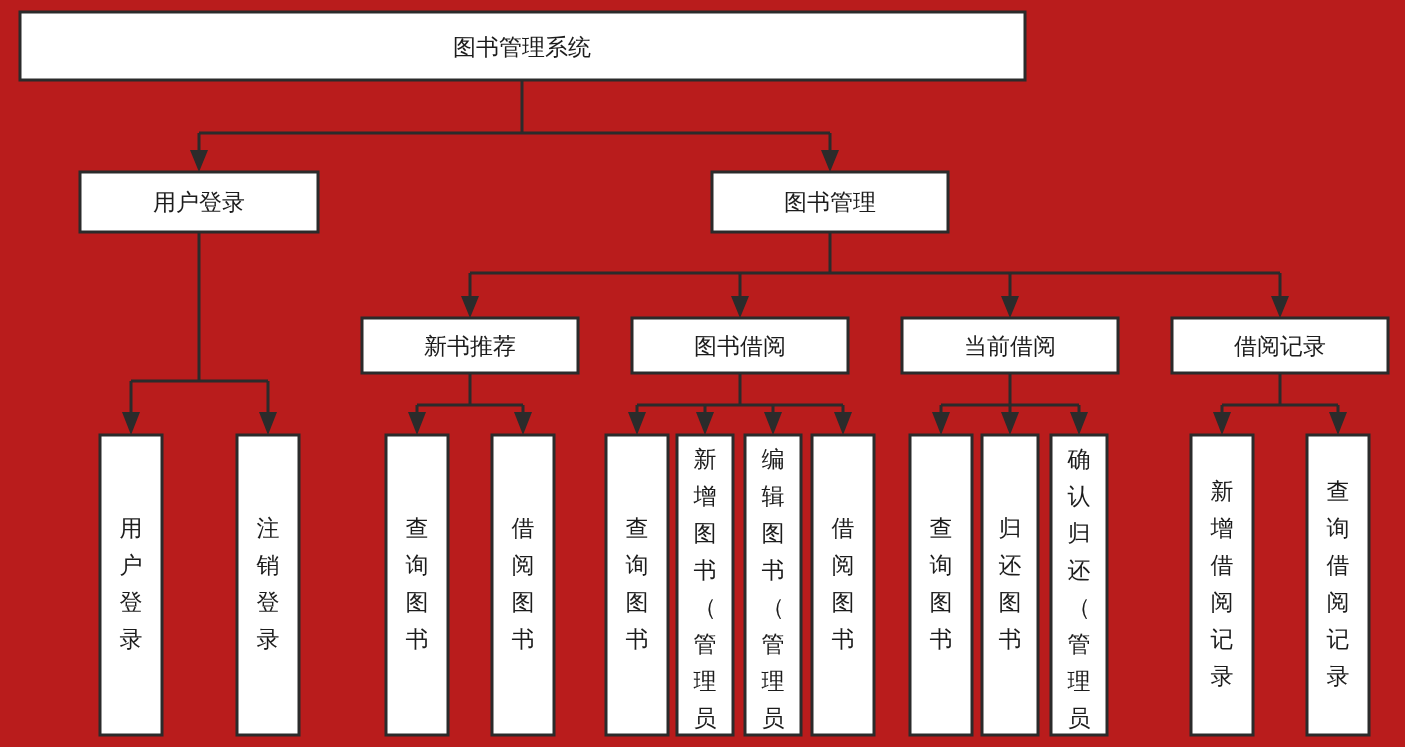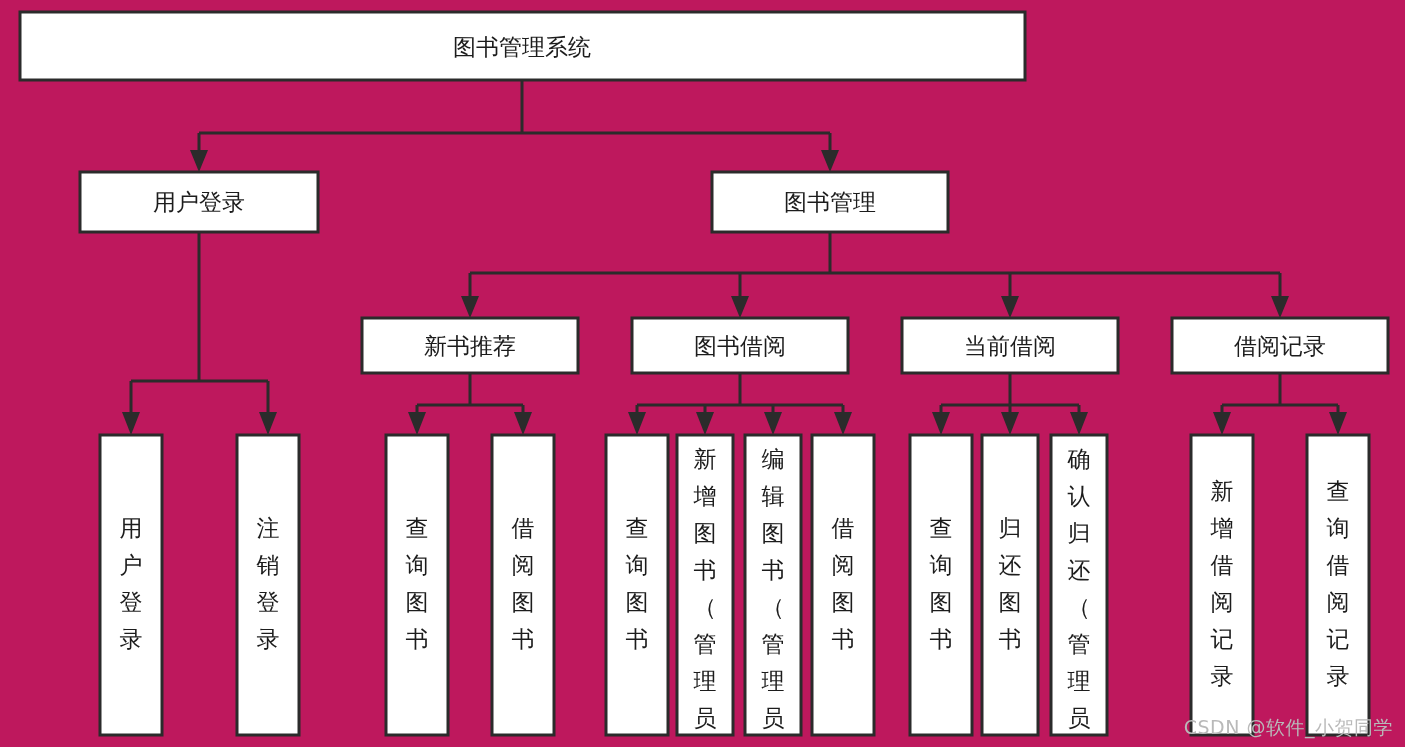--- a/index.html
+++ b/index.html
@@ -10,21 +10,21 @@
   body {
     width: 1405px;
     height: 747px;
     font-family: "DejaVu Sans", "Liberation Sans", sans-serif;
     overflow: hidden;
   }
   #diagram-root {
     position: relative;
     width: 1405px;
     height: 747px;
-    background: #be185d;
+    background: #b91c1c;
   }
   svg#flow {
     position: absolute;
     left: 0;
     top: 0;
     width: 1405px;
     height: 747px;
     display: block;
   }
   .node-rect {
@@ -231,14 +231,13 @@
       <text class="node-label-v vtext" x="1222" y="0"><tspan x="1222" y="492.5" dominant-baseline="middle">新</tspan><tspan x="1222" y="529.5" dominant-baseline="middle">增</tspan><tspan x="1222" y="566.5" dominant-baseline="middle">借</tspan><tspan x="1222" y="603.5" dominant-baseline="middle">阅</tspan><tspan x="1222" y="640.5" dominant-baseline="middle">记</tspan><tspan x="1222" y="677.5" dominant-baseline="middle">录</tspan></text>
     </g>
 
     <g>
       <rect class="node-rect" x="1307" y="435" width="62" height="300"></rect>
       <text class="node-label-v vtext" x="1338" y="0"><tspan x="1338" y="492.5" dominant-baseline="middle">查</tspan><tspan x="1338" y="529.5" dominant-baseline="middle">询</tspan><tspan x="1338" y="566.5" dominant-baseline="middle">借</tspan><tspan x="1338" y="603.5" dominant-baseline="middle">阅</tspan><tspan x="1338" y="640.5" dominant-baseline="middle">记</tspan><tspan x="1338" y="677.5" dominant-baseline="middle">录</tspan></text>
     </g>
 
   </svg>
 
-  <div class="watermark">CSDN @软件_小贺同学</div>
 </div>
 
 </body></html>

